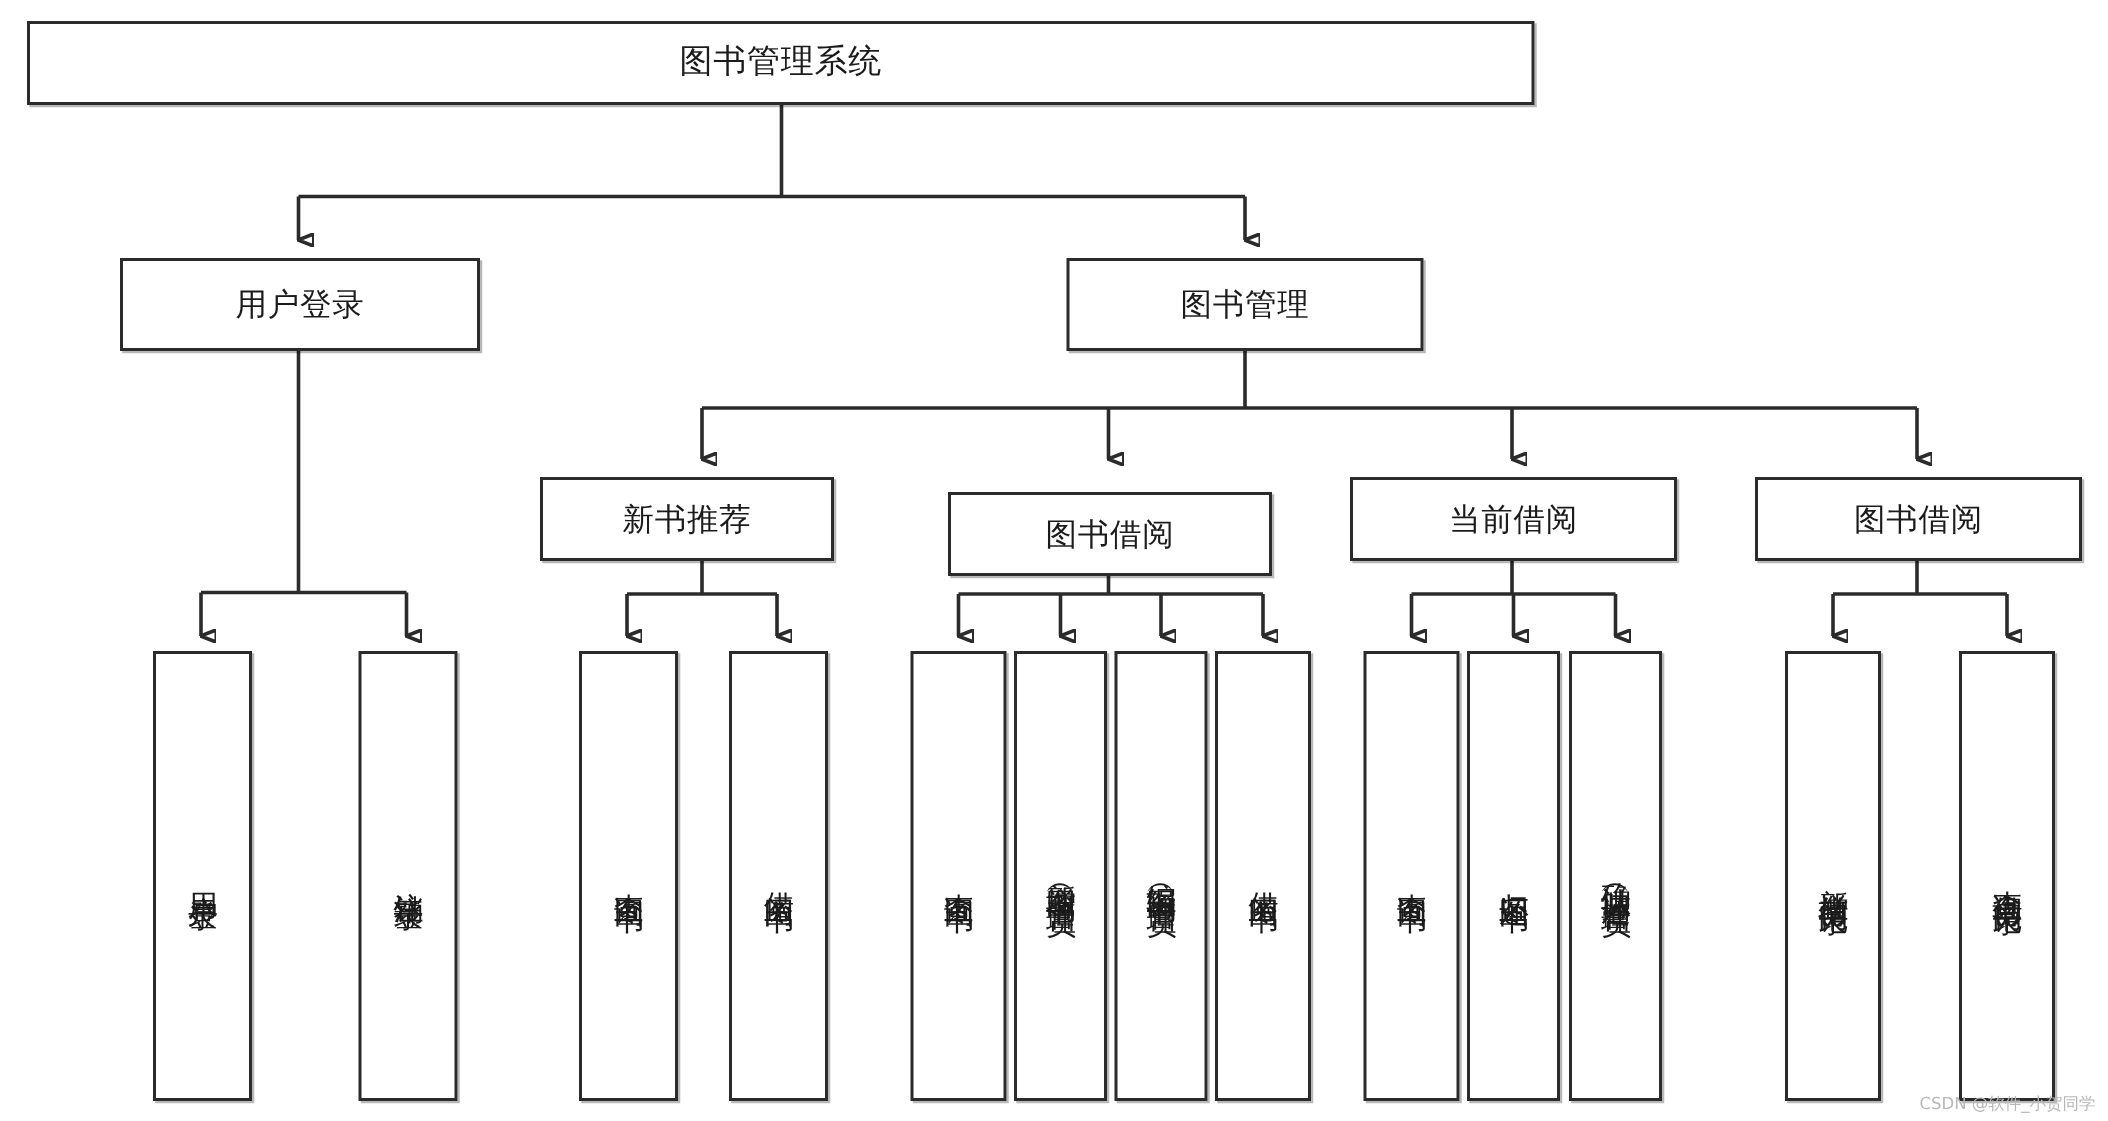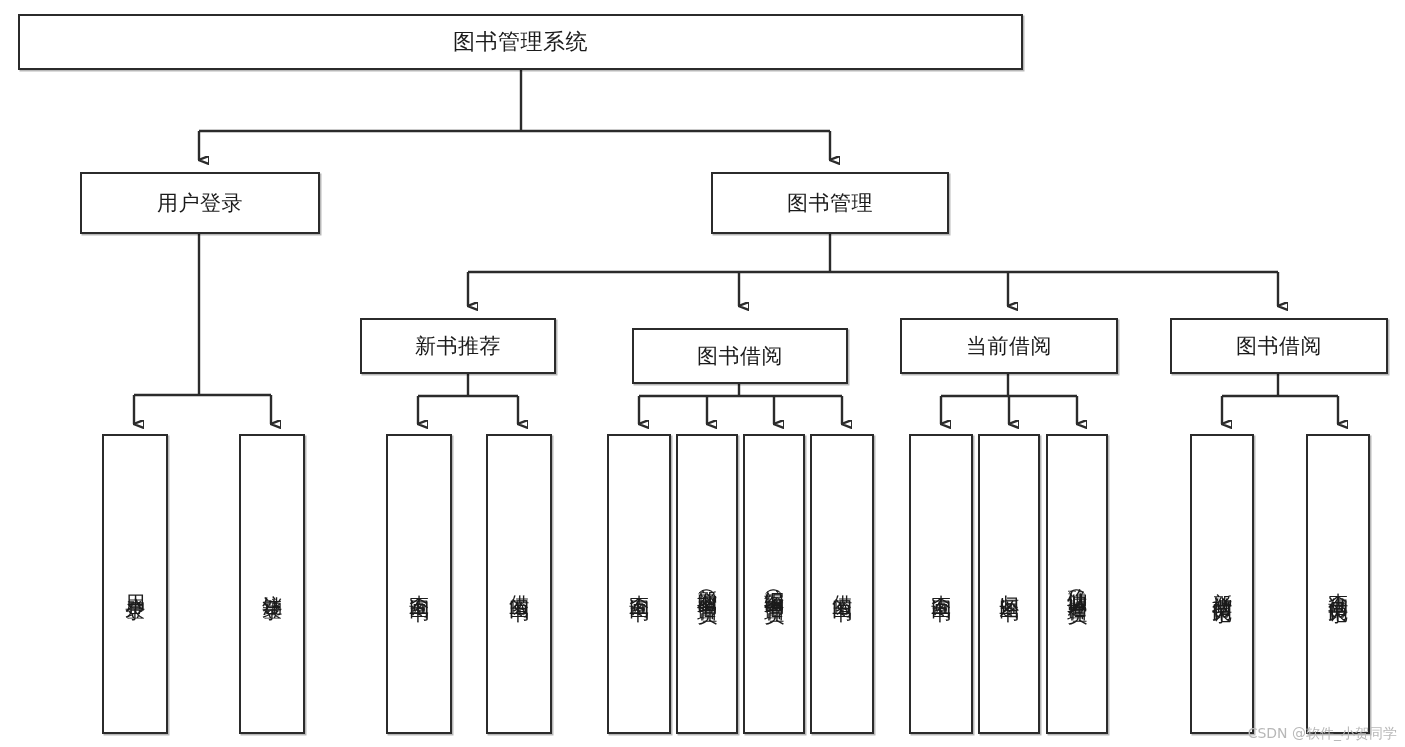--- a/index.html
+++ b/index.html
@@ -61,21 +61,21 @@
   }
   svg.connectors path, svg.connectors line {
     stroke: #2b2b2b;
     stroke-width: 2.4;
     fill: none;
   }
   .watermark {
     position: absolute;
     right: 8px;
     bottom: 4px;
-    font-size: 14px;
+    font-size: 11px;
     color: #b8b8b8;
     font-family: "DejaVu Sans", "Liberation Sans", sans-serif;
     white-space: nowrap;
   }
 </style>
 </head>
 <body>
 
 <div id="diagram-root">
 

